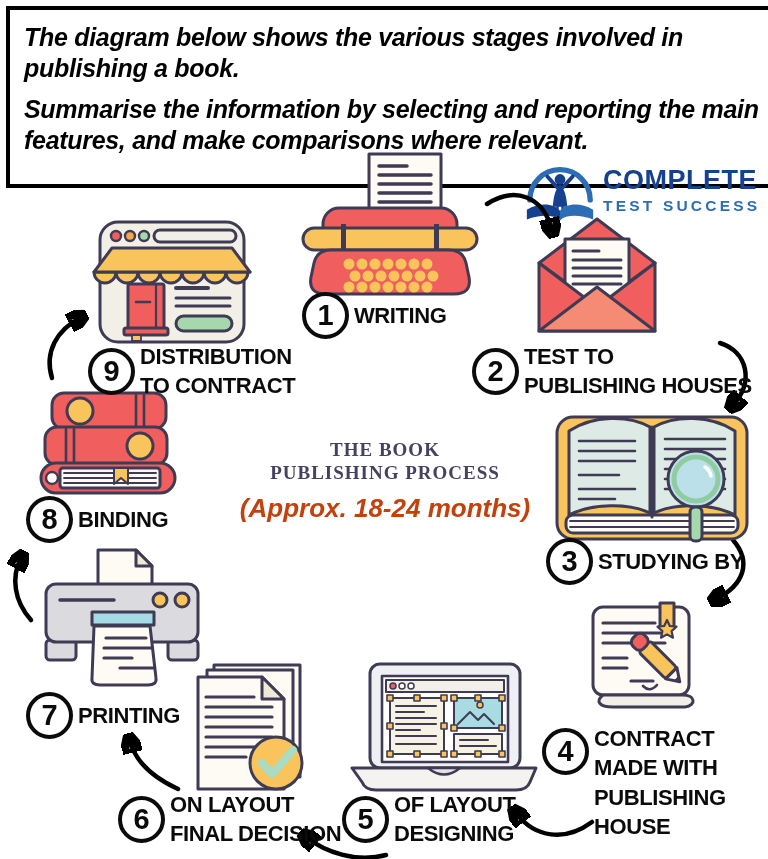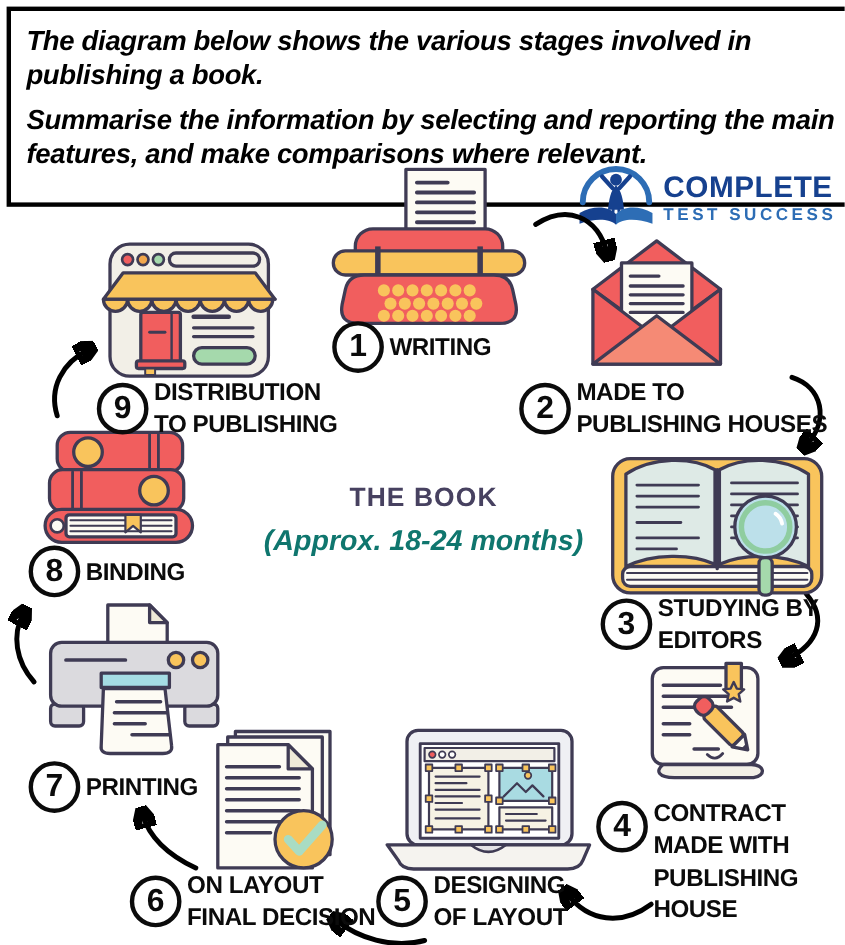--- a/index.html
+++ b/index.html
@@ -5,29 +5,29 @@
   html,body{margin:0;padding:0;background:#fff;}
   #page{position:relative;width:768px;height:859px;background:#fff;overflow:hidden;
         font-family:"Liberation Sans",sans-serif;}
   
   #task-box{position:absolute;left:6px;top:6px;width:744px;border:4px solid #000;
             background:#fff;padding:8px 14px 10px 14px;}
   #task-box p{margin:4px 0 10px 0;font-weight:bold;font-style:italic;font-size:25px;
               line-height:1.24;color:#000;letter-spacing:-0.3px;}
   #task-box p:last-child{margin-bottom:18px;}
   
-  #logo{position:absolute;left:521px;top:151px;display:flex;align-items:center;gap:4px;}
+  #logo{position:absolute;left:521px;top:167px;display:flex;align-items:flex-start;gap:4px;}
   #logo .lt{display:flex;flex-direction:column;line-height:1;}
   #logo .l1{font-weight:bold;font-size:27px;color:var(--c-logodark,#16418F);letter-spacing:0.5px;}
   #logo .l2{font-weight:bold;font-size:15.5px;color:var(--c-logoblue,#2D6DB5);letter-spacing:3.2px;margin-top:4px;}
   
   #center-title{position:absolute;left:205px;top:438px;width:360px;text-align:center;}
-  #center-title .t{font-weight:bold;font-size:24px;line-height:1.22;
-                   color:var(--c-navy,#474160);letter-spacing:1px;}
-  #center-title .s{font-weight:bold;font-style:italic;font-size:26px;color:#0f766e;margin-top:9px;}
+  #center-title .t{font-weight:bold;font-size:19px;line-height:1.22;
+                   color:var(--c-navy,#474160);letter-spacing:1px;font-family:Liberation Serif, serif;}
+  #center-title .s{font-weight:bold;font-style:italic;font-size:26px;color:#c2410c;margin-top:9px;}
   
   .stage-label{position:absolute;display:flex;align-items:center;gap:5px;color:#0b0b0b;}
   .stage-label.top{align-items:flex-start;}
   .stage-label.top .num{margin-top:4px;}
   .num{flex:0 0 auto;width:39px;height:39px;border:4px solid #0b0b0b;border-radius:50%;
        display:flex;align-items:center;justify-content:center;
        font-size:29px;font-weight:bold;line-height:1;}
   .lines{display:flex;flex-direction:column;font-weight:bold;font-size:22px;line-height:1.34;
          letter-spacing:-0.4px;white-space:nowrap;}
   
@@ -76,20 +76,21 @@
       </svg>
     </span>
     <span class="lt">
       <span class="l1">COMPLETE</span>
       <span class="l2">TEST SUCCESS</span>
     </span>
   </div>
 
   <div id="center-title">
     <div class="t">THE BOOK</div>
+    <div class="t">PUBLISHING PROCESS</div>
     <div class="s">(Approx. 18-24 months)</div>
   </div>
 
   <svg id="arrows" viewBox="0 0 768 859">
     <defs>
       <marker id="ah" viewBox="0 0 10 10" refX="6" refY="5" markerWidth="4.4" markerHeight="4.4" orient="auto">
         <path d="M0 0 L10 5 L0 10 Z" fill="#000" stroke="none"></path>
       </marker>
     </defs>
     <path d="M487 204 C515 186 543 196 552 230" marker-end="url(#ah)"></path>
@@ -286,48 +287,47 @@
   <div class="stage-label" style="left:302px;top:292px;">
     <span class="num">1</span>
     <span class="lines">
         <span>WRITING</span>
       </span>
   </div>
 
   <div class="stage-label" style="left:472px;top:342px;">
     <span class="num">2</span>
     <span class="lines">
-      <span>MADE TO</span>
+      <span>TEST TO</span>
       <span>PUBLISHING HOUSES</span>
     </span>
   </div>
 
   <div class="stage-label" style="left:546px;top:538px;">
     <span class="num">3</span>
     <span class="lines">
       <span>STUDYING BY</span>
-      <span>EDITORS</span>
     </span>
   </div>
 
   <div class="stage-label top" style="left:542px;top:724px;">
     <span class="num">4</span>
     <span class="lines">
       <span>CONTRACT</span>
       <span>MADE WITH</span>
       <span>PUBLISHING</span>
       <span>HOUSE</span>
     </span>
   </div>
 
   <div class="stage-label" style="left:342px;top:790px;">
     <span class="num">5</span>
     <span class="lines">
+      <span>OF LAYOUT</span>
       <span>DESIGNING</span>
-      <span>OF LAYOUT</span>
     </span>
   </div>
 
   <div class="stage-label" style="left:118px;top:790px;">
     <span class="num">6</span>
     <span class="lines">
       <span>ON LAYOUT</span>
       <span>FINAL DECISION</span>
     </span>
   </div>
@@ -343,17 +343,17 @@
     <span class="num">8</span>
     <span class="lines">
         <span>BINDING</span>
       </span>
   </div>
 
   <div class="stage-label" style="left:88px;top:342px;">
     <span class="num">9</span>
     <span class="lines">
       <span>DISTRIBUTION</span>
-      <span>TO PUBLISHING</span>
+      <span>TO CONTRACT</span>
     </span>
   </div>
 
 </div>
 
 </body></html>

